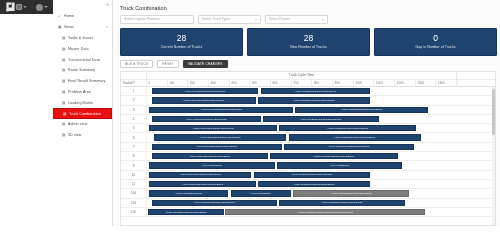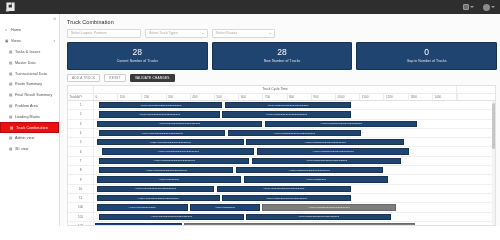--- a/index.html
+++ b/index.html
@@ -2,21 +2,21 @@
 <html><head>
 <meta charset="utf-8">
 <style>
   * { box-sizing: border-box; margin: 0; padding: 0; }
   html, body {
     width: 500px; height: 226px;
     font-family: "Liberation Sans", sans-serif;
     background: #ffffff;
     overflow: hidden;
   }
-  .app { width: 500px; height: 226px; position: relative; display: flex; flex-direction: column; }
+  .app { width: 500px; height: 226px; position: relative; display: flex; flex-direction: row; }
 
   
   .topbar {
     height: 14px; background: #2e2e2e;
     display: flex; align-items: center; justify-content: space-between;
     padding: 0 5px; flex: none;
   }
   .brand-logo { width: 11px; height: 10px; display:block; }
   .topbar-right { display: flex; align-items: center; gap: 9px; }
   .tb-icon { display: flex; align-items: center; gap: 1px; }

